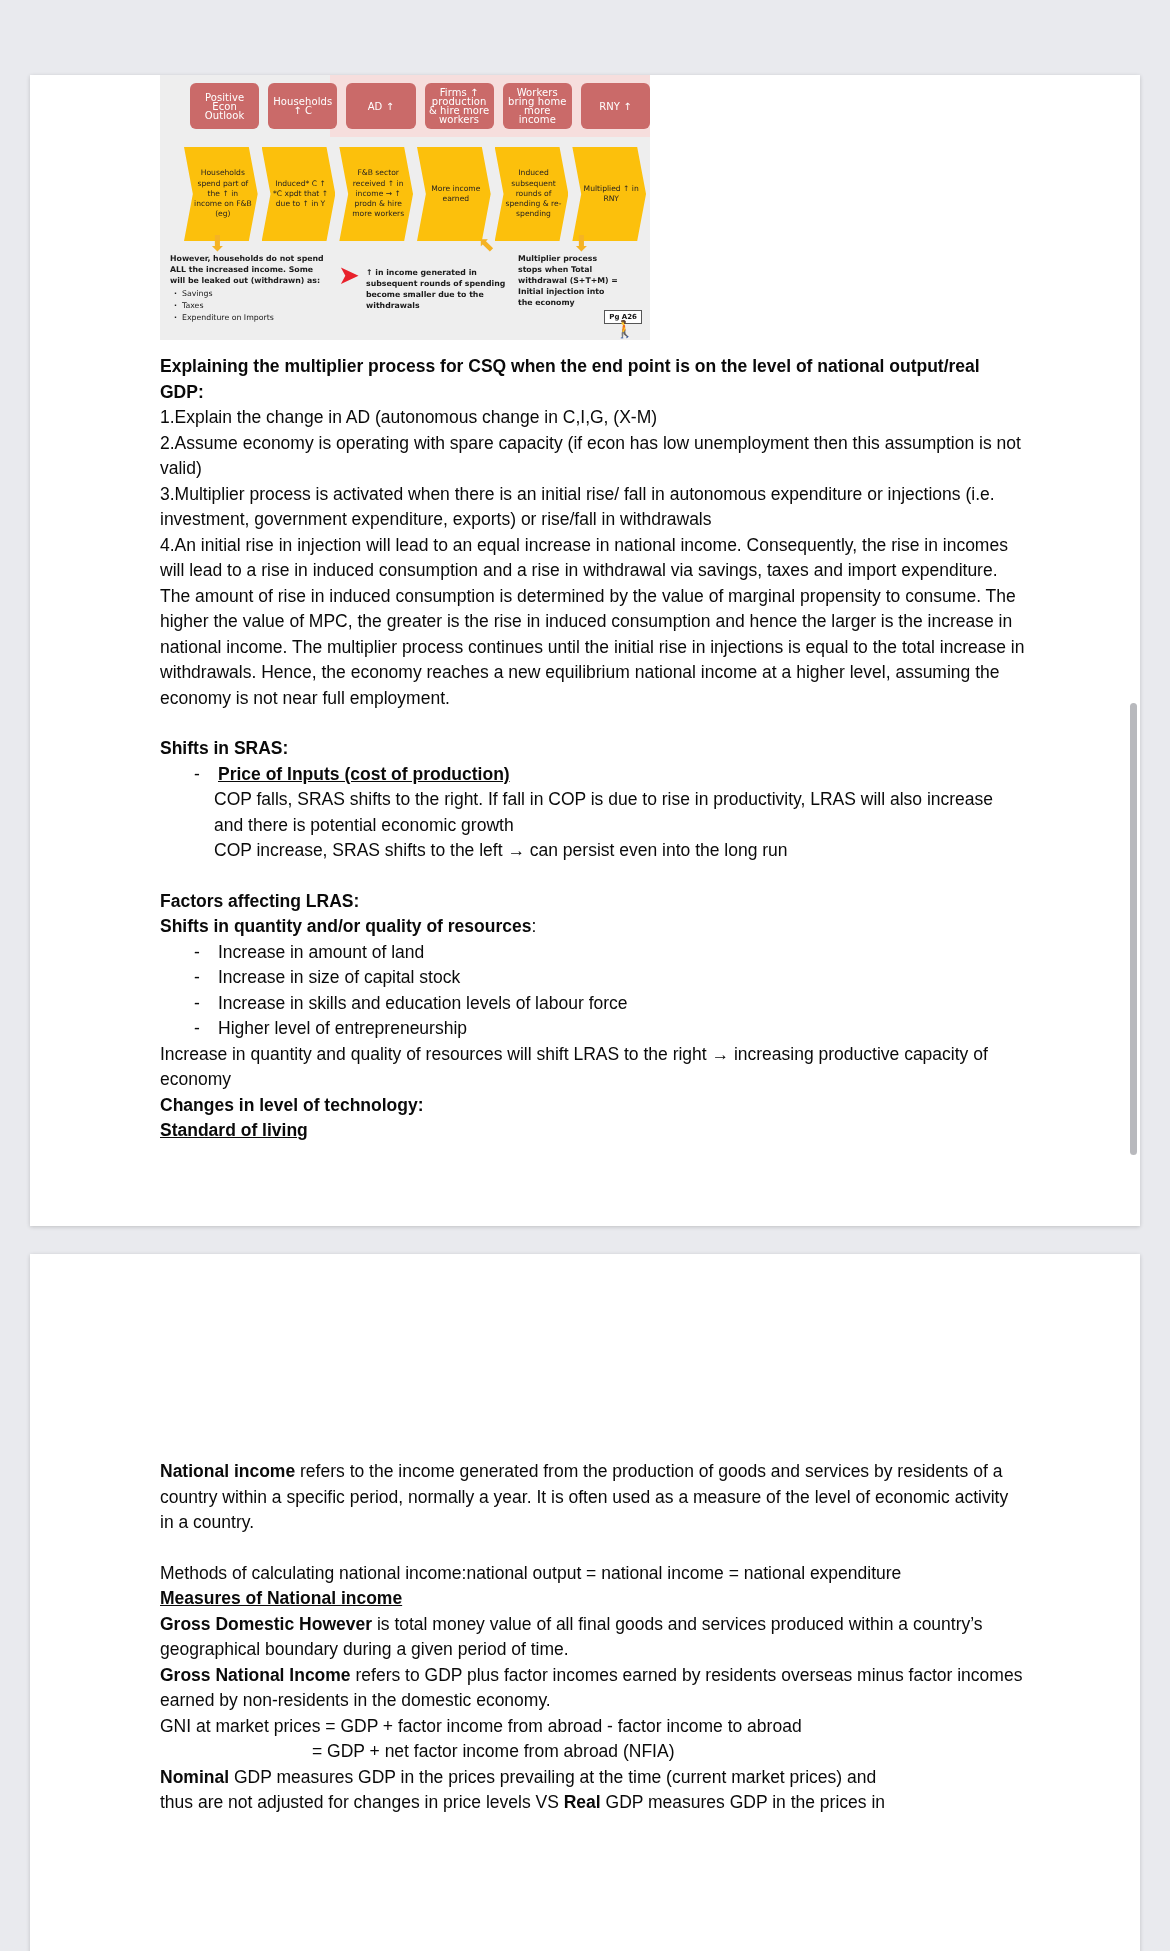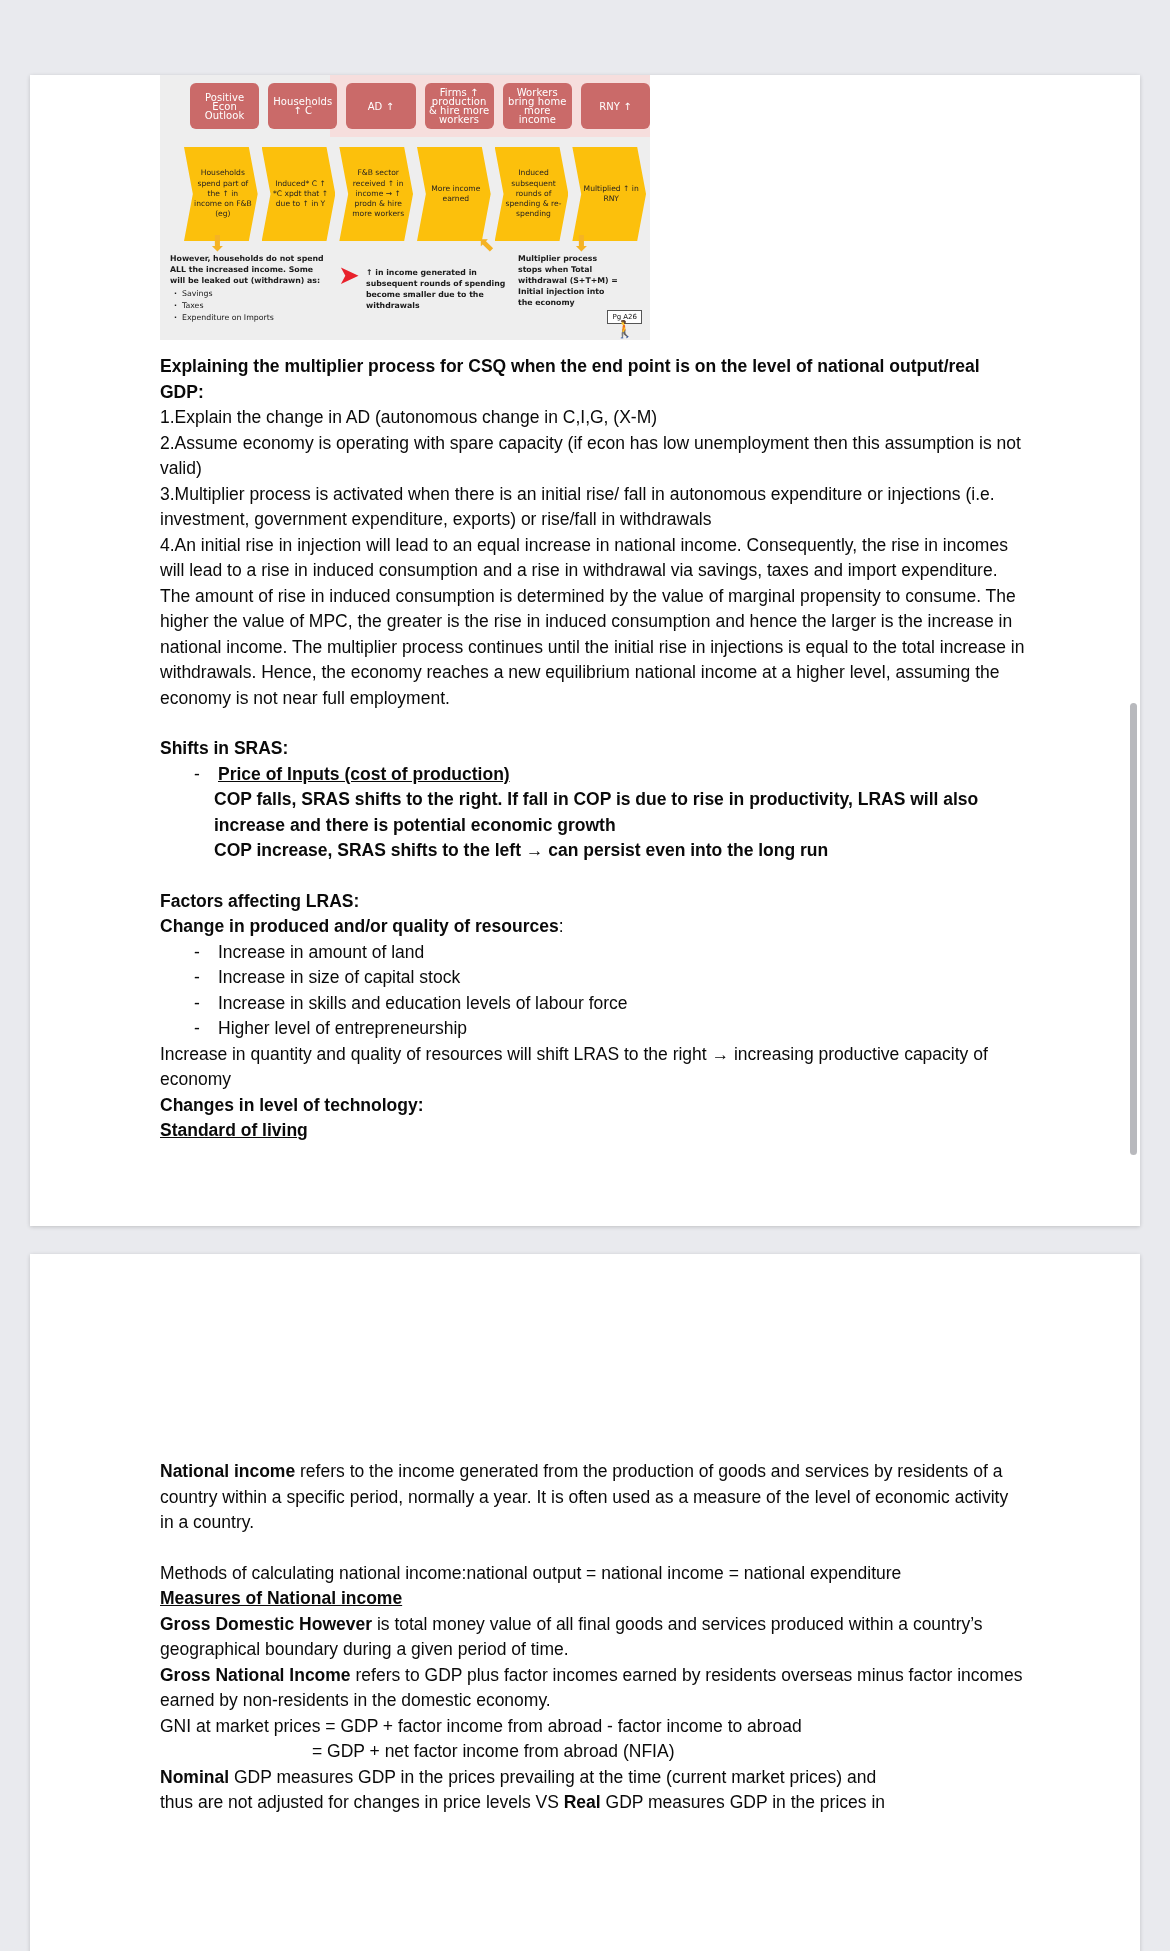--- a/index.html
+++ b/index.html
@@ -159,21 +159,21 @@
   .d-list { margin: 2px 0 0 0; padding-left: 12px; list-style: none; }
   .d-list li { position: relative; font-weight: normal; line-height: 12px; }
   .d-list li:before { content: "\00B7"; position: absolute; left: -8px; font-weight: bold; }
   .pg-badge {
     position: absolute;
     right: 8px;
     bottom: 16px;
     border: 1px solid #555;
     background: #fff;
     font-size: 7px;
-    font-weight: normal;
+    font-weight: bold;
     padding: 2px 4px;
     color: #111;
   }
   .runner {
     position: absolute;
     right: 14px;
     bottom: 2px;
     font-size: 17px;
     color: #333;
     line-height: 17px;
@@ -193,21 +193,21 @@
   .dashlist { margin: 0; padding: 0; list-style: none; }
   .dashlist > li {
     position: relative;
     padding-left: 58px;
   }
   .dashlist > li:before {
     content: "-";
     position: absolute;
     left: 34px;
   }
-  .indent { padding-left: 54px; font-weight: bold; }
+  .indent { padding-left: 54px; }
   h1,h2,h3 { margin: 0; font-weight: bold; font-size: 17.5px; line-height: 25.5px;}
 
   
   #scrollbar {
     position: absolute;
     right: 3px;
     top: 628px;
     width: 7px;
     height: 452px;
     background: #b8b9bd;
@@ -283,21 +283,21 @@
         <li>
           <span class="u b">Price of Inputs (cost of production)</span>
         </li>
       </ul>
       <p class="indent">COP falls, SRAS shifts to the right. If fall in COP is due to rise in productivity, LRAS will also increase and there is potential economic growth</p>
       <p class="indent">COP increase, SRAS shifts to the left → can persist even into the long run</p>
 
       <div class="spacer"></div>
 
       <h3 class="b">Factors affecting LRAS:</h3>
-      <p><span class="b">Change in produced and/or quality of resources</span><span>:</span></p>
+      <p><span class="b">Shifts in quantity and/or quality of resources</span><span>:</span></p>
 
       <ul class="dashlist">
         <li>Increase in amount of land</li>
         <li>Increase in size of capital stock</li>
         <li>Increase in skills and education levels of labour force</li>
         <li>Higher level of entrepreneurship</li>
       </ul>
 
       <p>Increase in quantity and quality of resources will shift LRAS to the right → increasing productive capacity of economy</p>
       <h3 class="b">Changes in level of technology:</h3>

